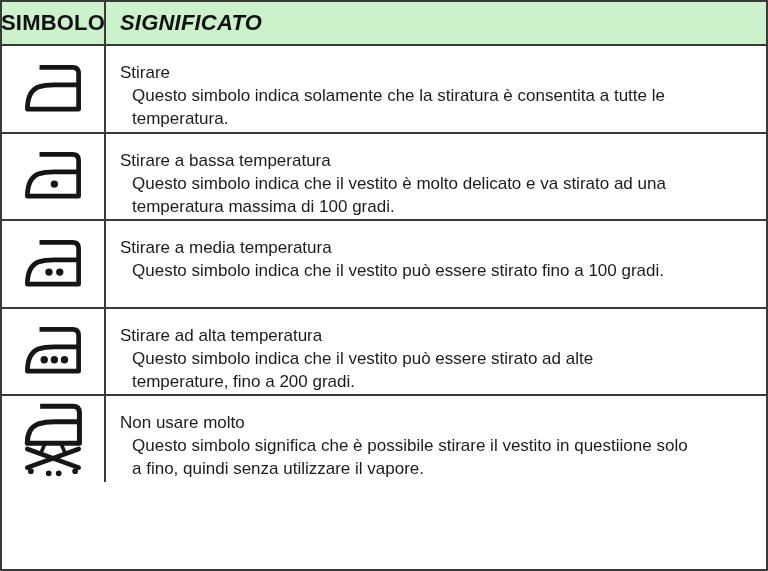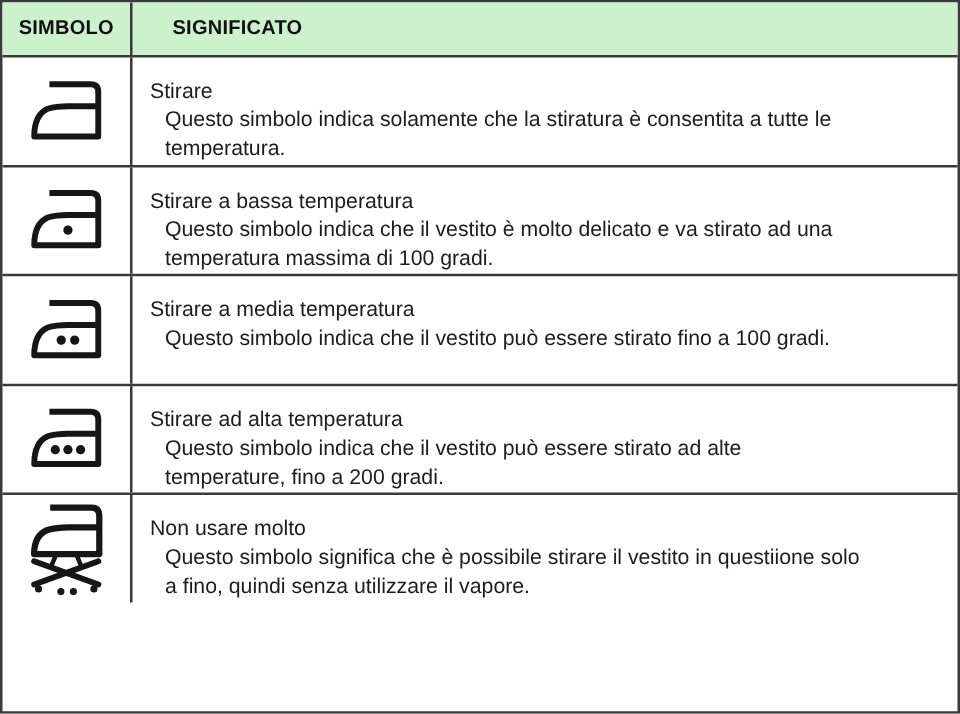--- a/index.html
+++ b/index.html
@@ -35,30 +35,31 @@
   .sym-cell {
     border-right: 2px solid #3a3a3a;
     display: flex;
     align-items: center;
     justify-content: center;
   }
   .head-cell {
     display: flex;
     align-items: center;
     font-weight: bold;
-    font-size: 16px;
+    font-size: 22px;
     color: #111111;
     letter-spacing: 0.2px;
   }
   .head-cell.first {
     justify-content: center;
     border-right: 2px solid #3a3a3a;
   }
   .head-cell.second {
-    padding-left: 32px;
+    padding-left: 14px;
+    font-style: italic;
   }
   .text-cell {
     padding: 15px 6px 0 14px;
     color: #1c1c1c;
     font-size: 17px;
     line-height: 23px;
   }
   .title {
     font-weight: normal;
     white-space: nowrap;

